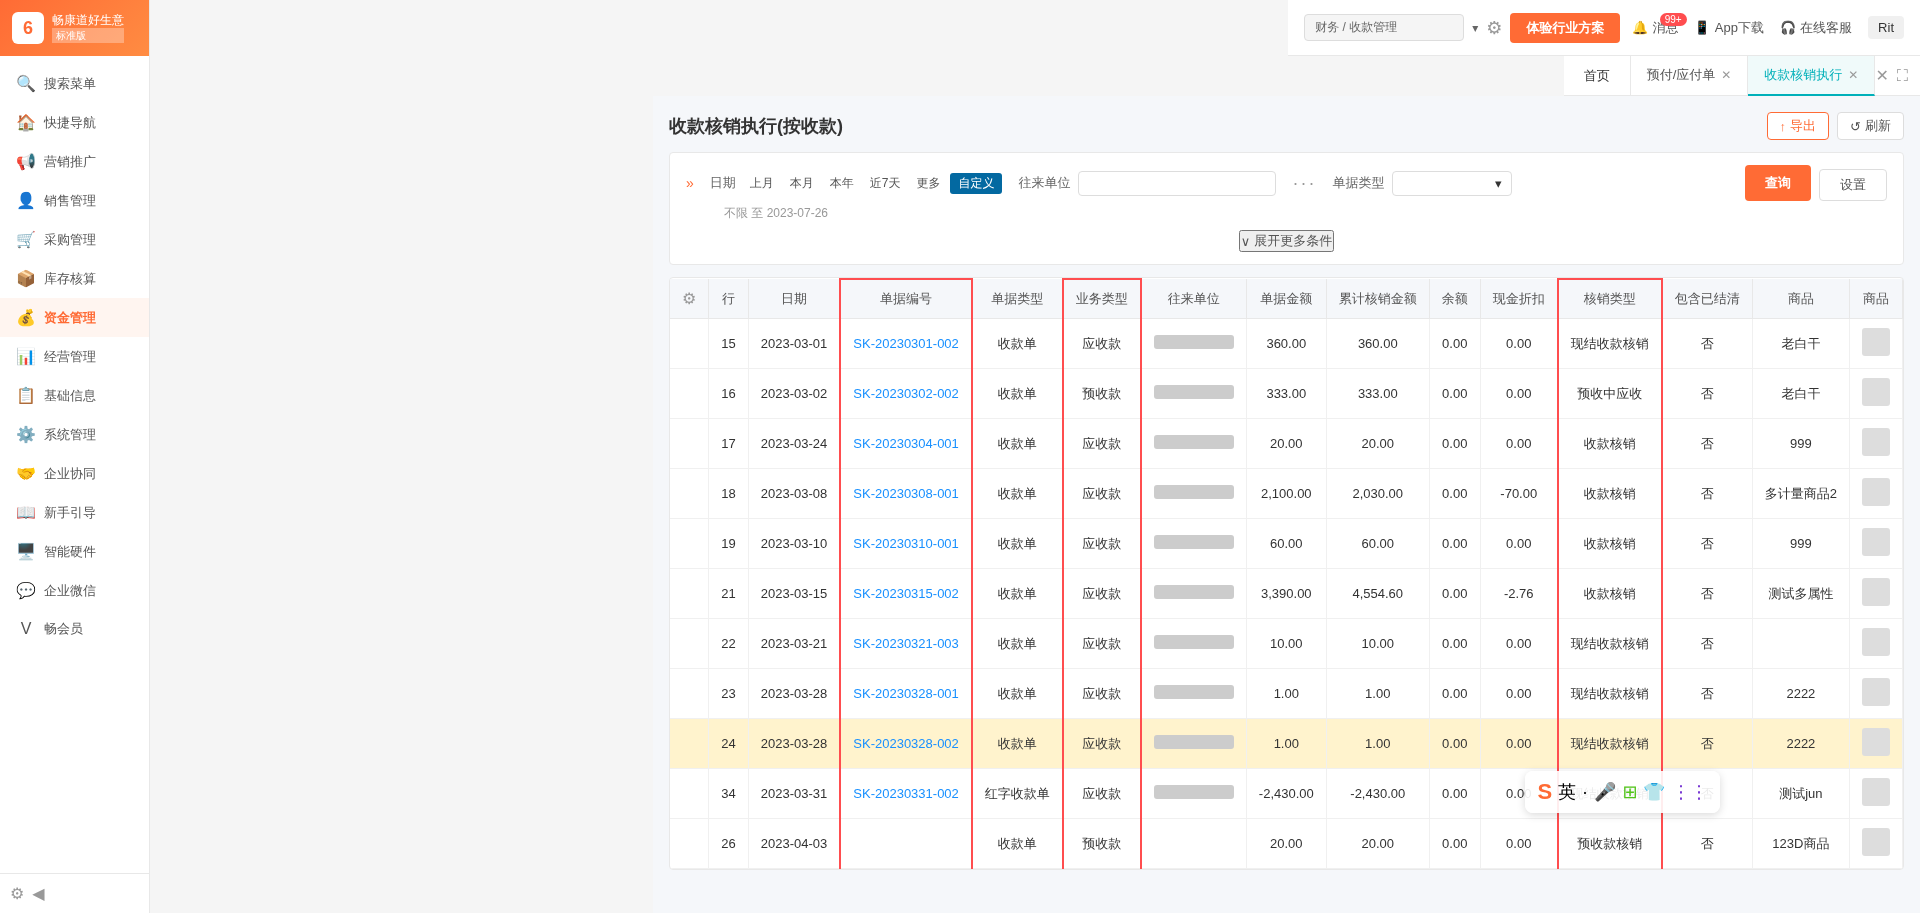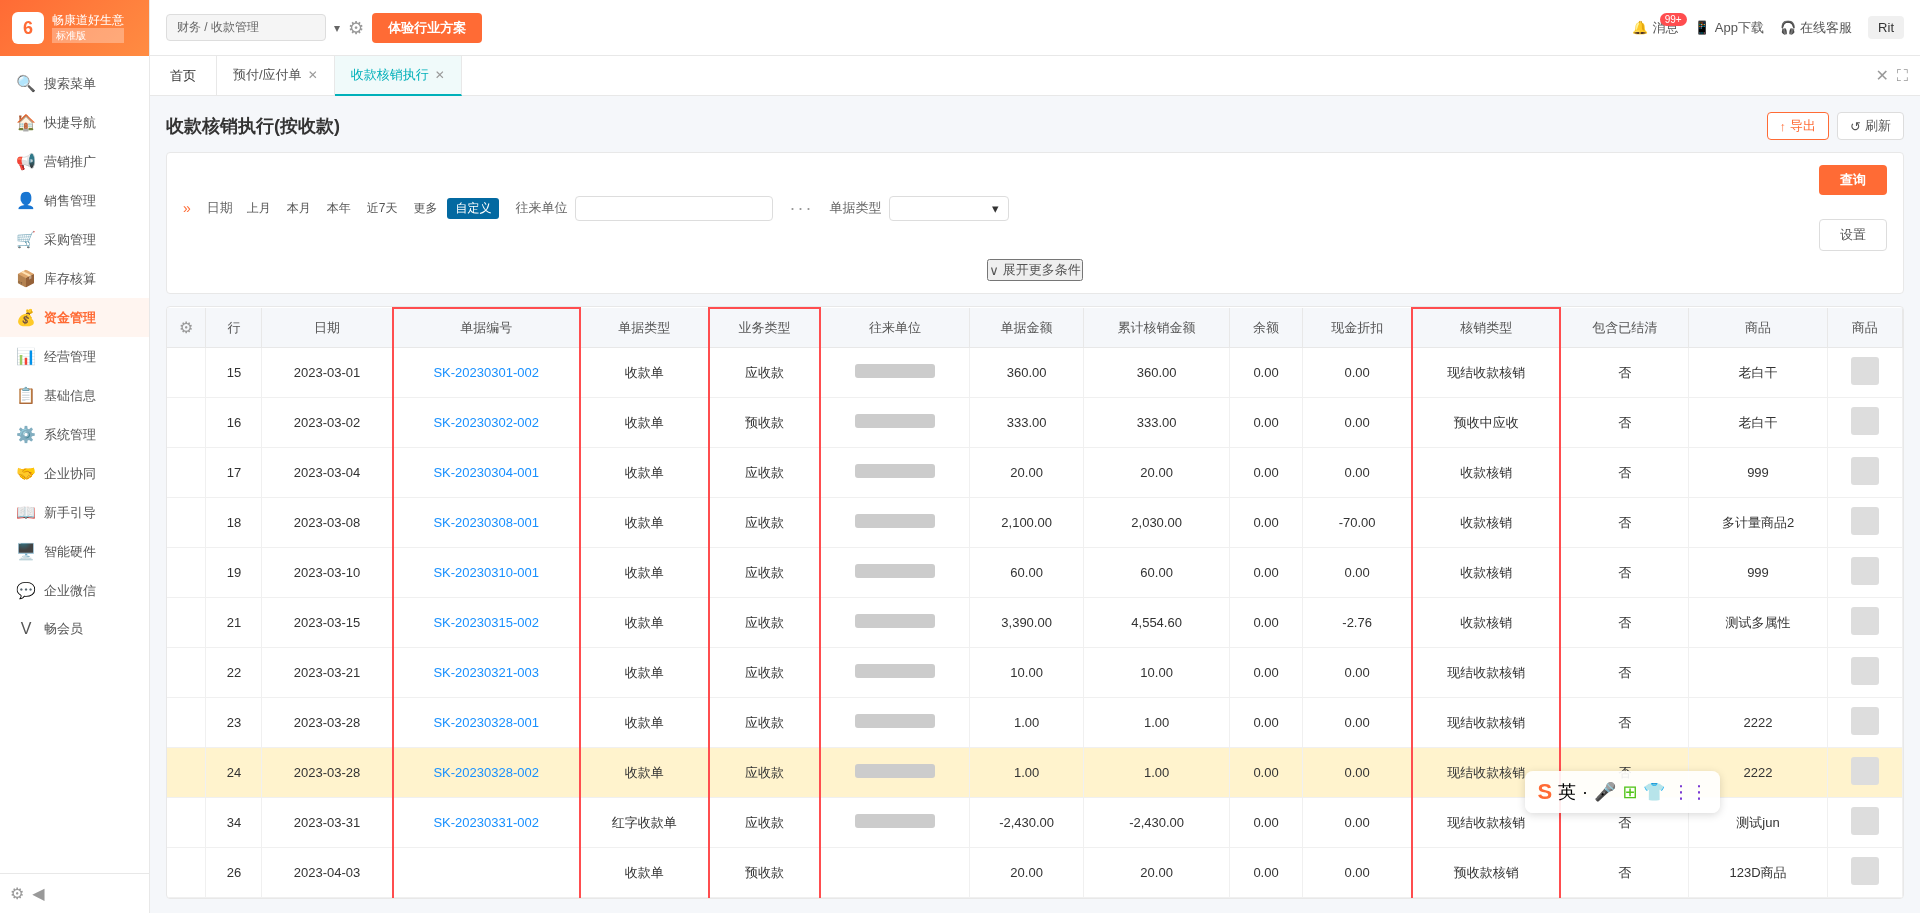--- a/index.html
+++ b/index.html
@@ -12,21 +12,21 @@
     .sidebar-logo-text { color: #fff; font-size: 12px; line-height: 1.3; }
     .sidebar-logo-badge { font-size: 10px; background: rgba(255,255,255,0.3); padding: 1px 4px; border-radius: 0; }
     .sidebar-menu { flex: 1; overflow-y: auto; padding: 8px 0; }
     .sidebar-item { display: flex; align-items: center; gap: 8px; padding: 10px 16px; cursor: pointer; color: #555; font-size: 13px; transition: background 0.2s; }
     .sidebar-item.active { background: #fff5f0; color: #ff6b35; font-weight: bold; }
     .sidebar-item-icon { font-size: 16px; width: 20px; text-align: center; }
     .sidebar-bottom { padding: 10px; display: flex; align-items: center; gap: 8px; border-top: 1px solid #e8e8e8; }
     .sidebar-bottom-icon { font-size: 16px; color: #999; cursor: pointer; }
 
     
-    .main { flex: 1; display: flex; flex-direction: column; overflow: hidden; }
+    .main { flex: 1; display: flex; flex-direction: column; overflow: hidden; align-items: flex-end; }
 
     
     .top-header { height: 56px; background: #fff; border-bottom: 1px solid #e8e8e8; display: flex; align-items: center; padding: 0 16px; gap: 12px; }
     .top-header-left { display: flex; align-items: center; gap: 8px; flex: 1; }
     .top-header-breadcrumb { display: flex; align-items: center; gap: 6px; background: #f5f5f5; border: 1px solid #ddd; border-radius: 4px; padding: 4px 10px; font-size: 12px; color: #666; min-width: 160px; }
     .top-header-dropdown { font-size: 12px; color: #666; cursor: pointer; }
     .top-header-gear { font-size: 18px; color: #999; cursor: pointer; }
     .top-header-btn { background: #ff6b35; color: #fff; border: none; padding: 6px 16px; border-radius: 4px; cursor: pointer; font-size: 13px; font-weight: bold; }
     .top-header-right { display: flex; align-items: center; gap: 16px; }
     .top-header-notice { display: flex; align-items: center; gap: 4px; font-size: 13px; color: #555; cursor: pointer; position: relative; }
@@ -254,25 +254,26 @@
           <input class="filter-input" style="">
         </div>
         <span class="filter-dots">···</span>
         <div class="filter-group">
           <span class="filter-label">单据类型</span>
           <div class="filter-select">
             <span class="input-placeholder"></span>
             <span>▾</span>
           </div>
         </div>
-        <div style="display:flex;flex-direction:column;gap:20px;margin-left:auto;">
+        <div style="display:flex;gap:8px;margin-left:auto;">
           <button class="btn-query">查询</button>
           <button class="btn-settings">设置</button>
         </div>
       </div>
+      <div style="font-size:12px;color:#999;margin-top:4px;margin-left:38px;">不限 至 2023-07-26</div>
       <div class="filter-expand-row">
         <button class="expand-more-btn">
           <span>∨</span>
           <span>展开更多条件</span>
         </button>
       </div>
     </div>
 
     <div class="table-container">
       <table class="data-table">
@@ -326,21 +327,21 @@
               <td>0.00</td>
               <td>0.00</td>
               <td class="td-red-box-verify">预收中应收</td>
               <td>否</td>
               <td>老白干</td>
               <td><span style="display:inline-block;width:28px;height:28px;background:#ddd;border-radius:3px;"></span></td>
             </tr>
             <tr>
               <td></td>
               <td>17</td>
-              <td>2023-03-04</td>
+              <td>2023-03-24</td>
               <td class="td-red-box-sno"><a class="link-text">SK-20230304-001</a></td>
               <td>收款单</td>
               <td class="td-red-box-biz">应收款</td>
               <td><span class="blurred"></span></td>
               <td>20.00</td>
               <td>20.00</td>
               <td>0.00</td>
               <td>0.00</td>
               <td class="td-red-box-verify">收款核销</td>
               <td>否</td>

